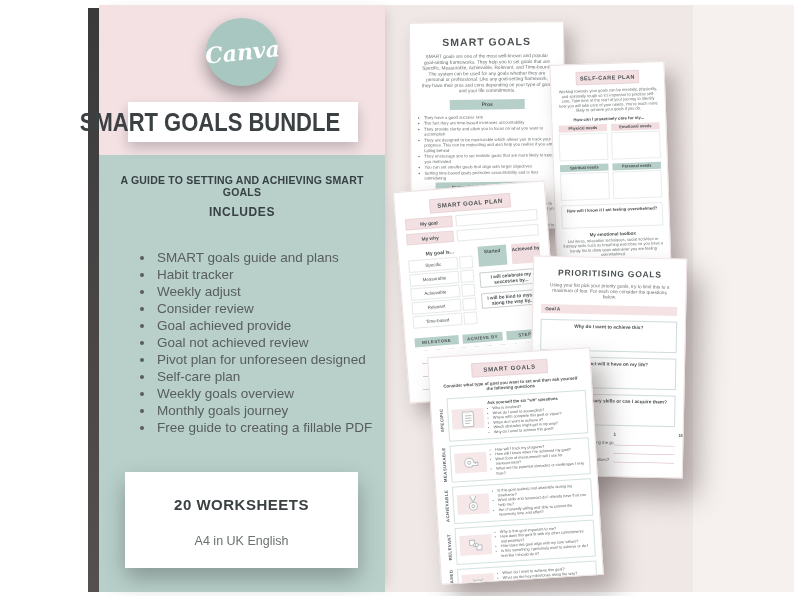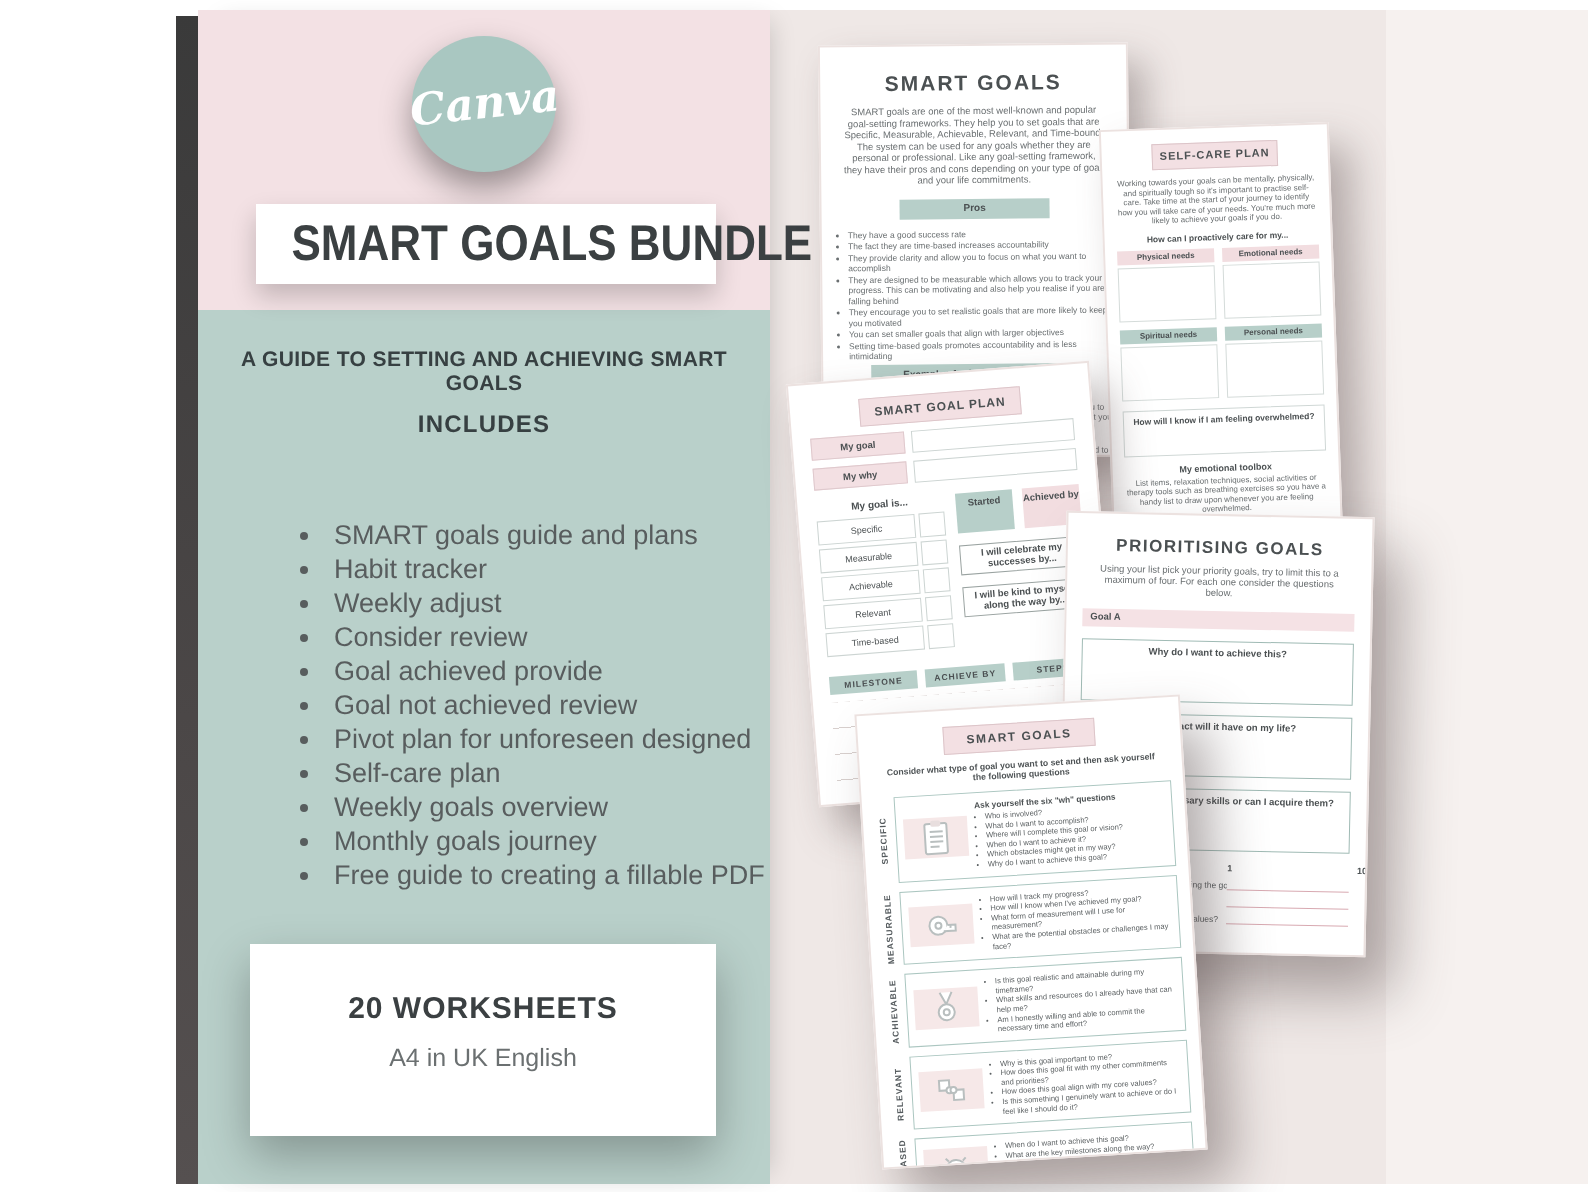--- a/index.html
+++ b/index.html
@@ -15,34 +15,34 @@
          background:linear-gradient(180deg,#3a3a3a,#4b4747 60%,#555050);}
   .cover{position:absolute;left:99px;top:5px;width:286px;height:587px;box-shadow:6px 0 12px -6px rgba(0,0,0,.18);}
   .cover-pink{position:absolute;left:0;top:0;width:286px;height:150px;background:#f3e1e4;}
   .cover-green{position:absolute;left:0;top:150px;width:286px;height:437px;background:#b9d0ca;}
   .logo-circle{position:absolute;left:107px;top:13px;width:72px;height:68px;border-radius:50%;
                background:#a9c7c1;box-shadow:0 8px 16px rgba(0,0,0,.38);
                display:flex;align-items:center;justify-content:center;}
   .logo-text{font-family:"DejaVu Serif",serif;font-style:italic;font-weight:bold;color:#ffffff;
              font-size:22px;transform:rotate(-6deg);}
   .title-band{position:absolute;left:29px;top:97px;width:230px;height:40px;background:#ffffff;
-              box-shadow:0 6px 12px rgba(0,0,0,.2);display:flex;align-items:center;justify-content:flex-start;}
+              box-shadow:0 6px 12px rgba(0,0,0,.2);display:flex;align-items:center;justify-content:flex-end;}
   .cover-title{font-size:25px;font-weight:bold;color:#3b4042;letter-spacing:0;transform:scaleX(.88);white-space:nowrap;}
   .cover-subtitle{position:absolute;left:10px;top:169px;width:266px;text-align:center;
                   font-size:10.5px;font-weight:bold;color:#374042;letter-spacing:.2px;}
   .includes-label{position:absolute;left:0;top:200px;width:286px;text-align:center;
                   font-size:12px;font-weight:bold;color:#374042;letter-spacing:.6px;}
-  .includes-list{position:absolute;left:36px;top:242px;width:242px;margin:12px;padding:0 0 0 18px;
+  .includes-list{position:absolute;left:36px;top:242px;width:242px;margin:2px;padding:0 0 0 18px;
                  font-size:13.5px;color:#585d5e;line-height:17px;}
   .includes-list li{margin:0;padding-left:2px;}
   .worksheets-card{position:absolute;left:26px;top:467px;width:233px;height:96px;background:#ffffff;
                    box-shadow:0 10px 22px rgba(0,0,0,.28);text-align:center;}
   .card-title{margin-top:24px;font-size:15px;font-weight:bold;color:#3b4042;letter-spacing:.5px;}
   .card-line{font-size:12.5px;color:#6b7071;line-height:17px;}
-  .card-line.first{margin-top:8px;}
+  .card-line.first{margin-top:20px;}
 
   
   .page{position:absolute;background:#ffffff;border:1px solid #ece2e0;overflow:hidden;}
   .pg-inner{width:200%;height:200%;transform:scale(.5);transform-origin:0 0;color:#4b5052;}
   .p1{left:410px;top:22px;width:153px;height:205px;transform:rotate(-.6deg);z-index:1;
       box-shadow:8px 10px 18px rgba(85,70,70,.38);}
   .p2{left:553px;top:63px;width:113px;height:207px;transform:rotate(-2deg);z-index:2;
       box-shadow:10px 12px 20px rgba(85,70,70,.4);}
   .p3{left:401px;top:186px;width:150px;height:210px;transform:rotate(-4.5deg);z-index:3;
       box-shadow:8px 12px 20px rgba(85,70,70,.4);}

